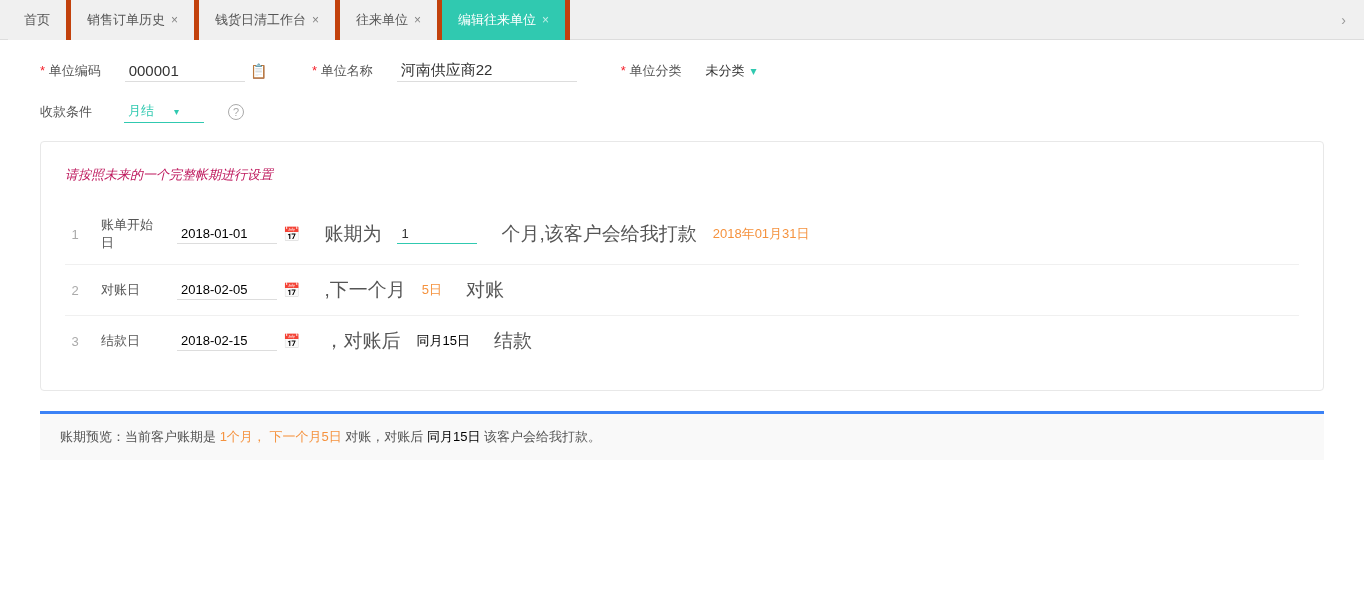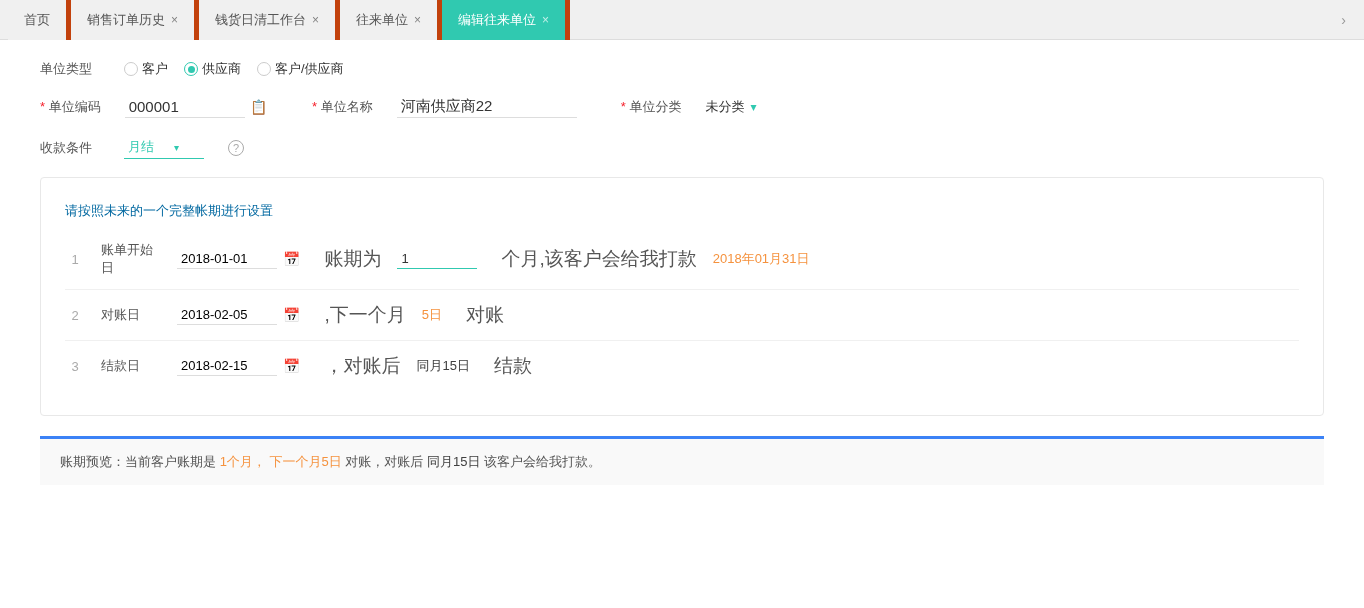--- a/index.html
+++ b/index.html
@@ -147,22 +147,23 @@
 
     
     .panel {
       border: 1px solid #e8e8e8;
       border-radius: 4px;
       padding: 24px 24px;
       margin-bottom: 16px;
     }
     .panel-desc {
       font-size: 13px;
-      color: #0369a1;
-      margin-bottom: 9px;
+      color: #be185d;
+      margin-bottom: 20px;
+      font-style: italic;
     }
 
     
     .period-row {
       display: flex;
       align-items: center;
       padding: 12px 0;
       border-bottom: 1px solid #f0f0f0;
       gap: 16px;
     }
@@ -199,21 +200,21 @@
     .period-input-num {
       border: none;
       border-bottom: 1px solid #30c9b0;
       font-size: 13px;
       padding: 2px 4px;
       width: 80px;
       outline: none;
       color: #333;
     }
     .highlight-orange { color: #f5923e; font-weight: 500; }
-    .highlight-teal { color: #404040; font-weight: 500; }
+    .highlight-teal { color: #000000; font-weight: 500; }
 
     
     .preview-bar {
       background: #f9f9f9;
       padding: 14px 20px;
       font-size: 13px;
       color: #555;
       border-top: 3px solid #3b82f6;
       margin-top: 20px;
     }
@@ -239,37 +240,20 @@
   </div>
   <div class="tab-item active">
     <span>编辑往来单位</span>
     <span class="tab-close">×</span>
   </div>
   <div class="tab-arrow">›</div>
 </div>
 
 <div class="page-content">
 
-  <div class="form-row">
-    <span class="form-label">单位类型</span>
-    <div class="radio-group">
-      <div class="radio-item">
-        <div class="radio-circle"></div>
-        <span>客户</span>
-      </div>
-      <div class="radio-item">
-        <div class="radio-circle checked"></div>
-        <span>供应商</span>
-      </div>
-      <div class="radio-item">
-        <div class="radio-circle"></div>
-        <span>客户/供应商</span>
-      </div>
-    </div>
-  </div>
 
   <div class="form-row">
     <span class="form-label required">单位编码</span>
     <div class="field-group">
       <input class="input-field" type="text" style="width: 120px;" value="000001">
       <span class="calendar-icon">📋</span>
     </div>
 
     <span class="form-label required" style="margin-left:20px;">单位名称</span>
     <input class="input-field" type="text" style="width: 180px;" value="河南供应商22">

